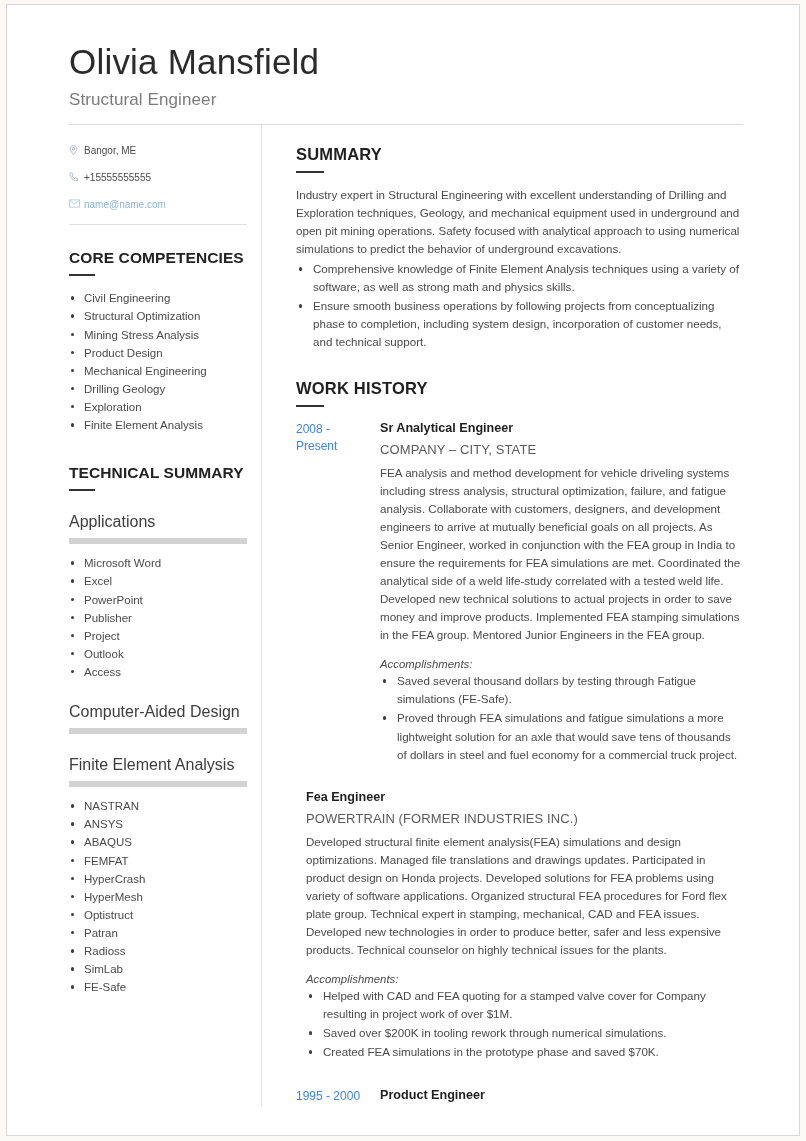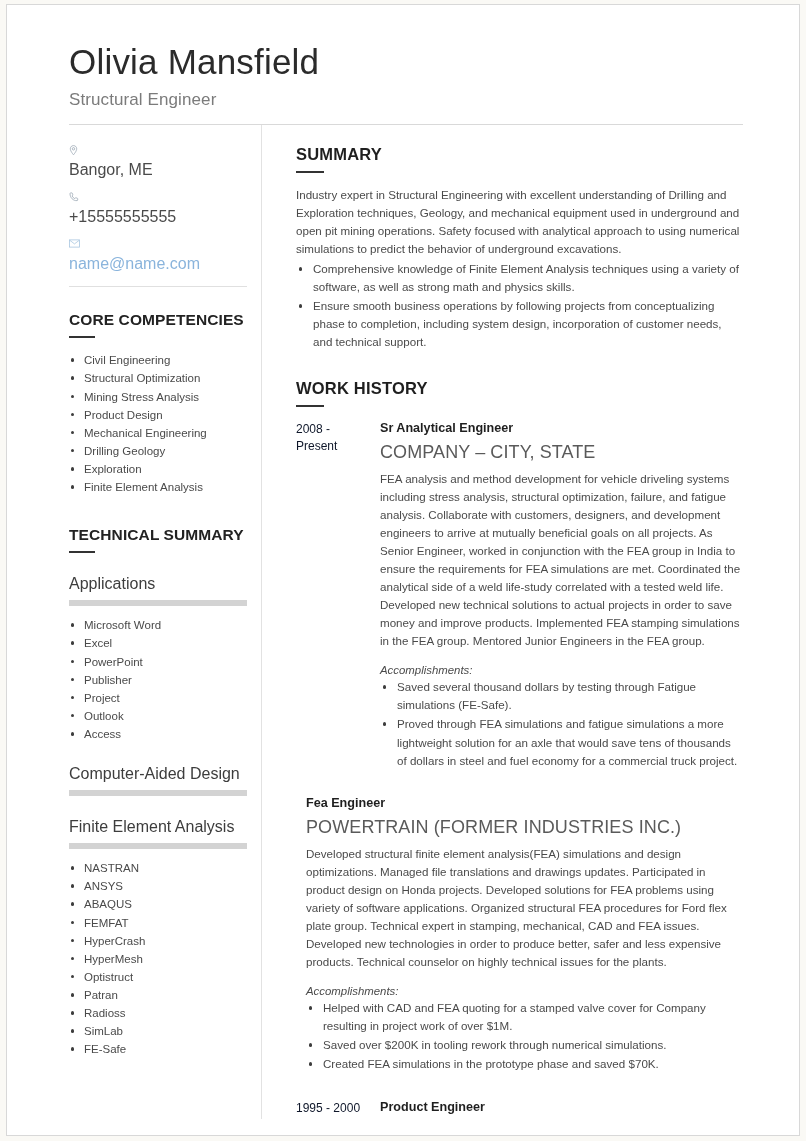--- a/index.html
+++ b/index.html
@@ -49,25 +49,24 @@
   
   .cols { display: flex; align-items: stretch; }
   .col-left  { width: 192px; padding-top: 20px; padding-right: 14px; }
   .col-right { flex: 1; padding-top: 20px; padding-left: 34px;
                border-left: 1px solid #e2e2e2; }
 
   
   .contact-row {
     display: flex;
     align-items: flex-start;
-    font-size: 16px;
+    font-size: 10px;
     color: #4a4a4a;
     margin-bottom: 13px;
     line-height: 1.2;
-    flex-direction: column;
   }
   .contact-row .ico {
     width: 15px;
     flex: 0 0 15px;
     color: #9aa7b4;
     font-size: 10px;
     line-height: 1.25;
   }
   .contact-row.email .txt { color: #8ab4dc; }
 
@@ -166,33 +165,33 @@
     background: #3d3d3d;
   }
 
   .work-gap { height: 26px; }
 
   .job { display: flex; margin-bottom: 2px; }
   .job-dates {
     width: 74px;
     flex: 0 0 74px;
     font-size: 12px;
-    color: #0f172a;
+    color: #3b82f6;
     line-height: 1.42;
     padding-top: 1px;
   }
   .job-main { flex: 1; padding-left: 10px; }
   .job-role {
     font-size: 12.6px;
     font-weight: 700;
     color: #1f1f1f;
     line-height: 1.35;
   }
   .job-company {
-    font-size: 18px;
+    font-size: 13px;
     color: #5a5a5a;
     margin-top: 5px;
     margin-bottom: 7px;
     letter-spacing: 0.1px;
   }
   .accomp {
     font-size: 11.4px;
     font-style: italic;
     color: #4a4a4a;
     margin-top: 14px;

